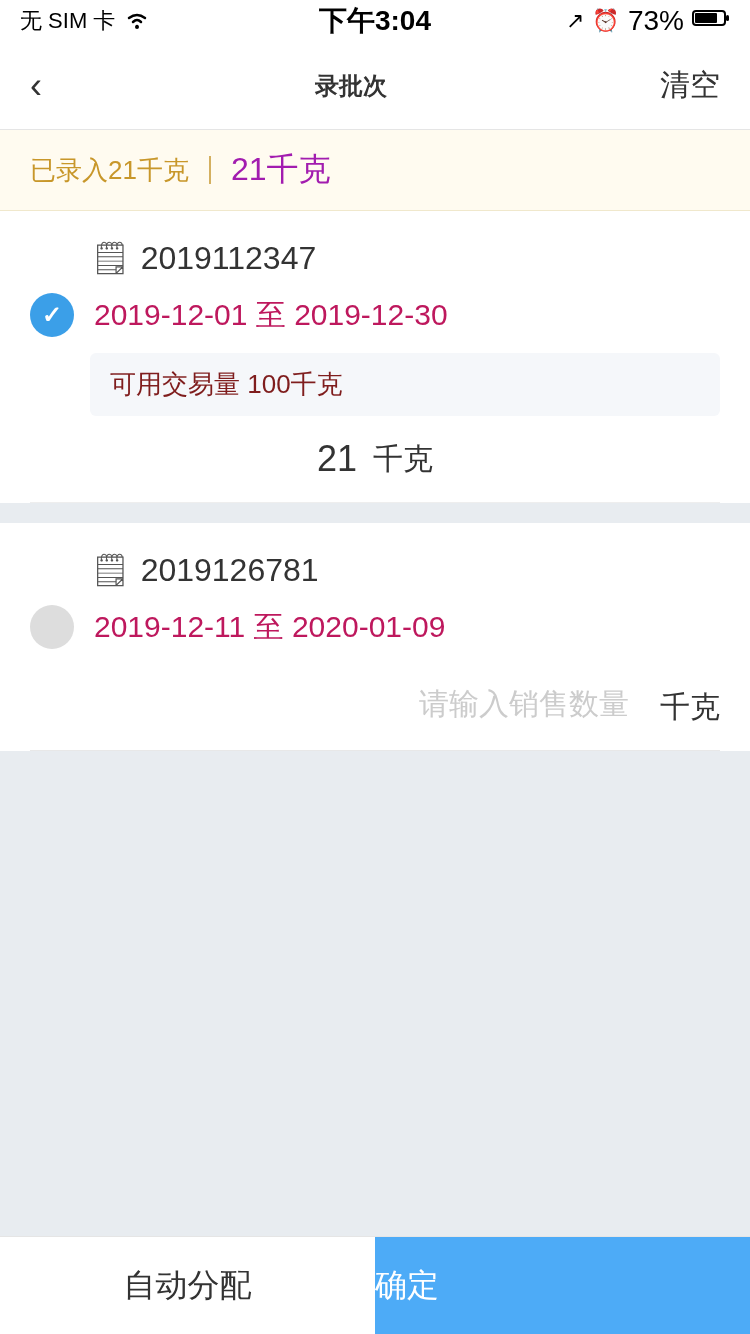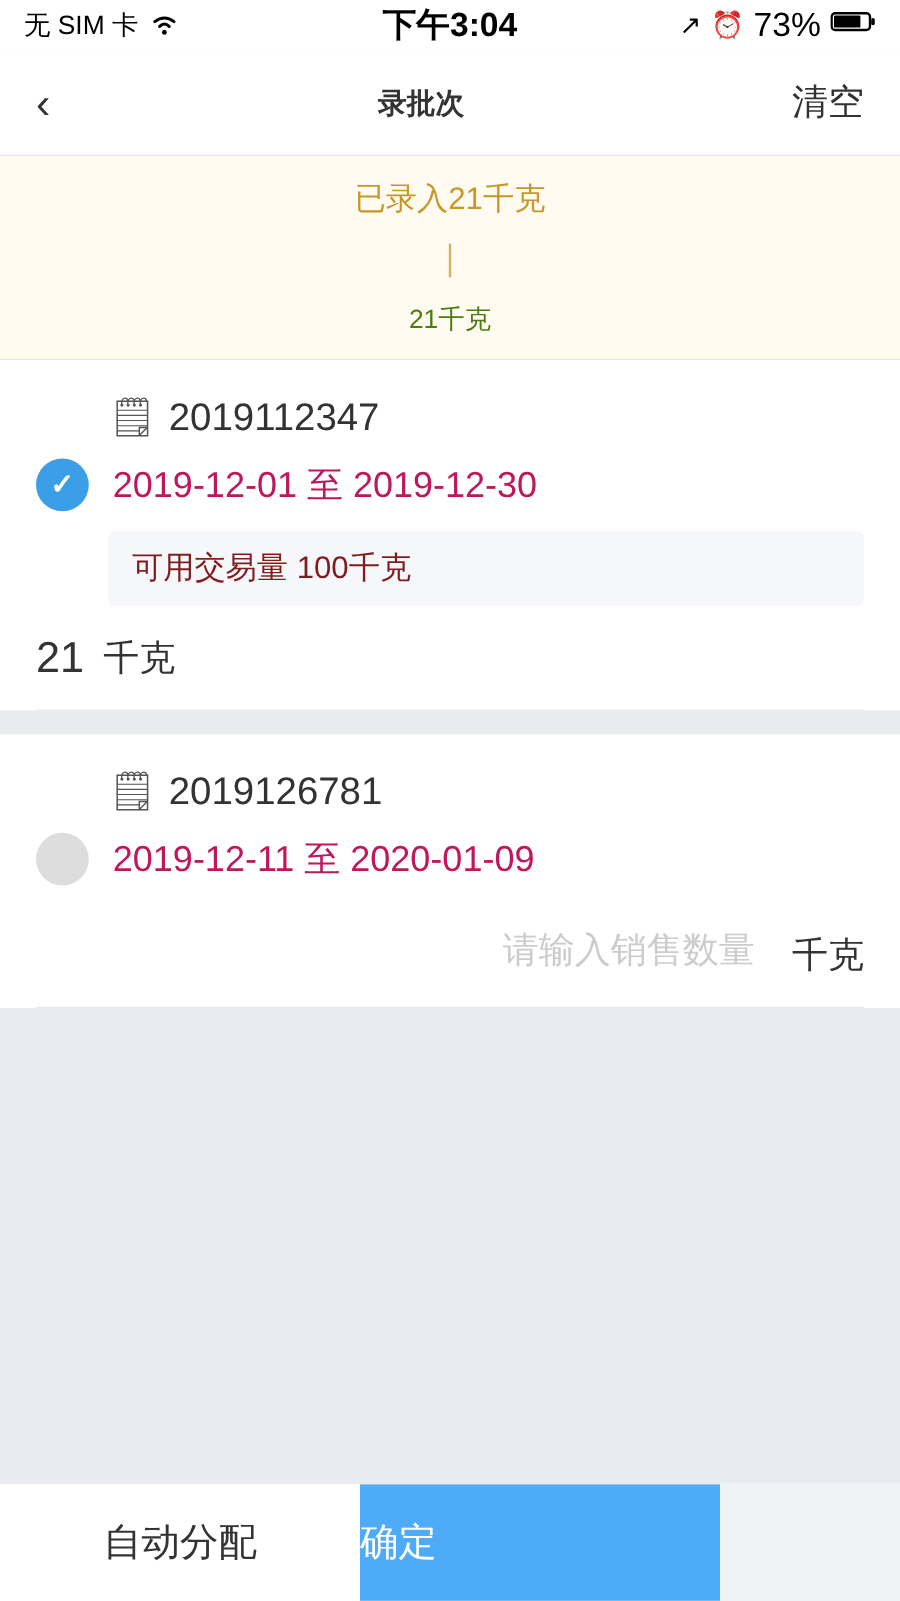--- a/index.html
+++ b/index.html
@@ -75,34 +75,33 @@
 
     
     .summary-bar {
       width: 750px;
       background: #fffbf0;
       padding: 18px 30px;
       display: flex;
       align-items: center;
       gap: 20px;
       border-bottom: 1px solid #f0e8cc;
-      flex-direction: column;
     }
     .summary-label {
       font-size: 26px;
       color: #c8972a;
     }
     .summary-divider {
       width: 2px;
       height: 28px;
       background: #d4b060;
     }
     .summary-value {
-      font-size: 22px;
-      color: #4d7c0f;
+      font-size: 32px;
+      color: #a21caf;
     }
 
     
     .batch-card {
       width: 750px;
       background: #fff;
       padding: 0 30px 0 30px;
       margin-bottom: 0;
     }
 
@@ -166,21 +165,21 @@
       margin-bottom: 0;
     }
     .batch-available-text {
       font-size: 26px;
       color: #7f1d1d;
     }
 
     .batch-quantity-row {
       display: flex;
       align-items: center;
-      justify-content: flex-start;
+      justify-content: center;
       padding: 22px 0 22px 0;
       gap: 16px;
       border-bottom: 1px solid #eee;
     }
     .batch-quantity-value {
       font-size: 36px;
       color: #333;
       font-weight: 500;
     }
     .batch-quantity-unit {
@@ -225,21 +224,21 @@
       flex: 1;
       background: #e8ecf0;
       min-height: 380px;
     }
 
     
     .footer {
       position: fixed;
       bottom: 0;
       left: 0;
-      width: 600px;
+      width: 750px;
       height: 98px;
       display: flex;
       background: #fff;
       border-top: 1px solid #e5e5e5;
     }
     .footer-auto {
       flex: 1;
       display: flex;
       align-items: center;
       justify-content: center;

